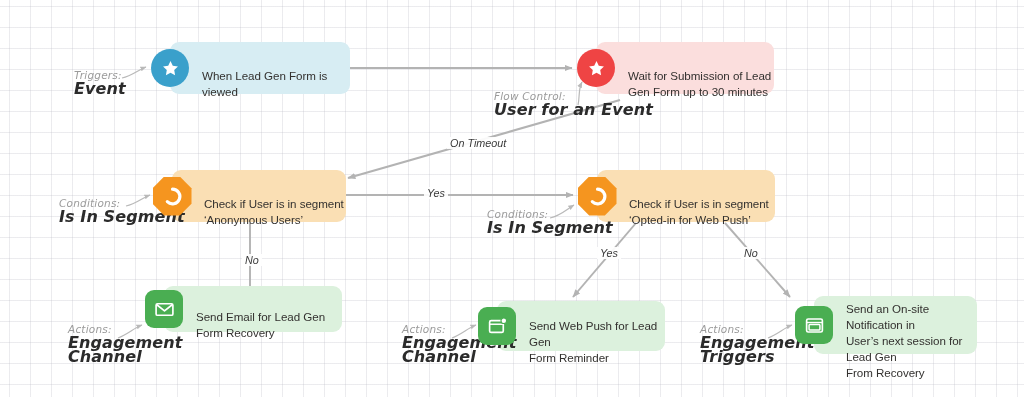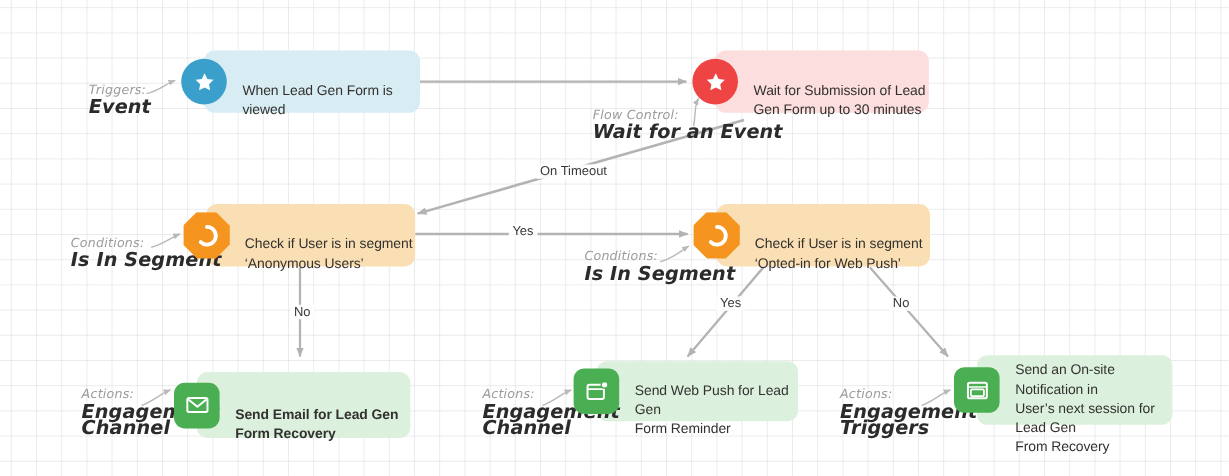--- a/index.html
+++ b/index.html
@@ -99,20 +99,21 @@
   }
 
   
   .elabel {
     position: absolute;
     font-size: 10.8px;
     color: #3a3a3a;
     background: rgba(255,255,255,0.92);
     padding: 0 3px;
     white-space: nowrap;
+    font-style: italic;
   }
 </style>
 </head>
 <body>
 
 <div id="canvas">
 
   <svg id="edges" viewBox="0 0 1024 397">
     <defs>
       <marker id="ah" markerWidth="9" markerHeight="9" refX="7.4" refY="3.2" orient="auto" markerUnits="userSpaceOnUse">
@@ -173,21 +174,21 @@
         <svg width="19" height="19" viewBox="0 0 24 24" aria-hidden="true">
           <path fill="#ffffff" d="M12 2.6l2.9 5.9 6.5.95-4.7 4.6 1.1 6.45L12 17.45 6.2 20.5l1.1-6.45-4.7-4.6 6.5-.95z"></path>
         </svg>
       </div>
     </div>
     <div class="label">Wait for Submission of Lead
 Gen Form up to 30 minutes</div>
   </div>
   <div class="annot" style="left:494px; top:89px;">
     <div class="kind">Flow Control:</div>
-    <div class="val">Wait for an Event</div>
+    <div class="val">User for an Event</div>
   </div>
 
   <div class="node cond" style="left:150px; top:170px; width:196px; height:52px;">
     <div class="body"></div>
     <div class="icon">
       <div class="ico-oct">
         <svg width="21" height="21" viewBox="0 0 24 24" aria-hidden="true">
           <path fill="none" stroke="#ffffff" stroke-width="3.6" stroke-linecap="round" d="M12 3.6a8.4 8.4 0 1 1 -5.95 14.35"></path>
         </svg>
       </div>
@@ -210,21 +211,21 @@
       </div>
     </div>
     <div class="label">Check if User is in segment
 ‘Opted-in for Web Push’</div>
   </div>
   <div class="annot" style="left:487px; top:207px;">
     <div class="kind">Conditions:</div>
     <div class="val">Is In Segment</div>
   </div>
 
-  <div class="node action" style="left:142px; top:310px; width:200px; height:55px;font-weight:bold;">
+  <div class="node action" style="left:142px; top:286px; width:200px; height:46px;">
     <div class="body"></div>
     <div class="icon">
       <div class="ico-sq">
         <svg width="21" height="21" viewBox="0 0 24 24" aria-hidden="true">
           <rect x="2.4" y="5.4" width="19.2" height="13.2" rx="1.6" fill="none" stroke="#ffffff" stroke-width="1.9"></rect>
           <path d="M3.2 6.6 L12 13.6 L20.8 6.6" fill="none" stroke="#ffffff" stroke-width="1.9" stroke-linecap="round" stroke-linejoin="round"></path>
         </svg>
       </div>
     </div>
     <div class="label">Send Email for Lead Gen

